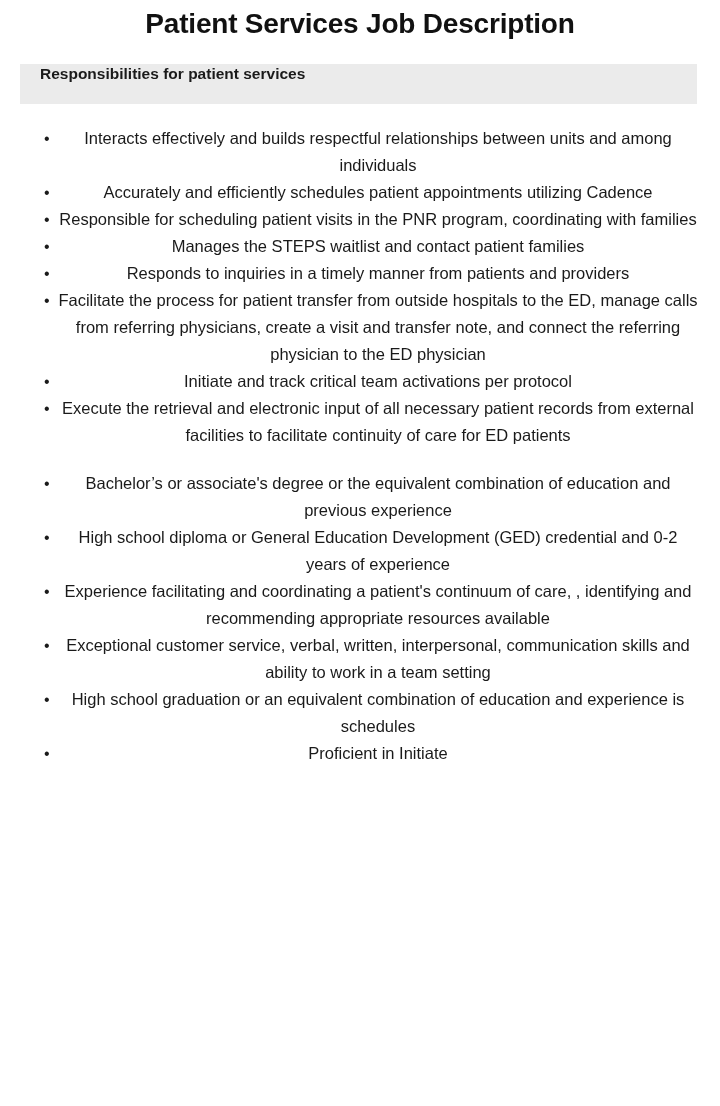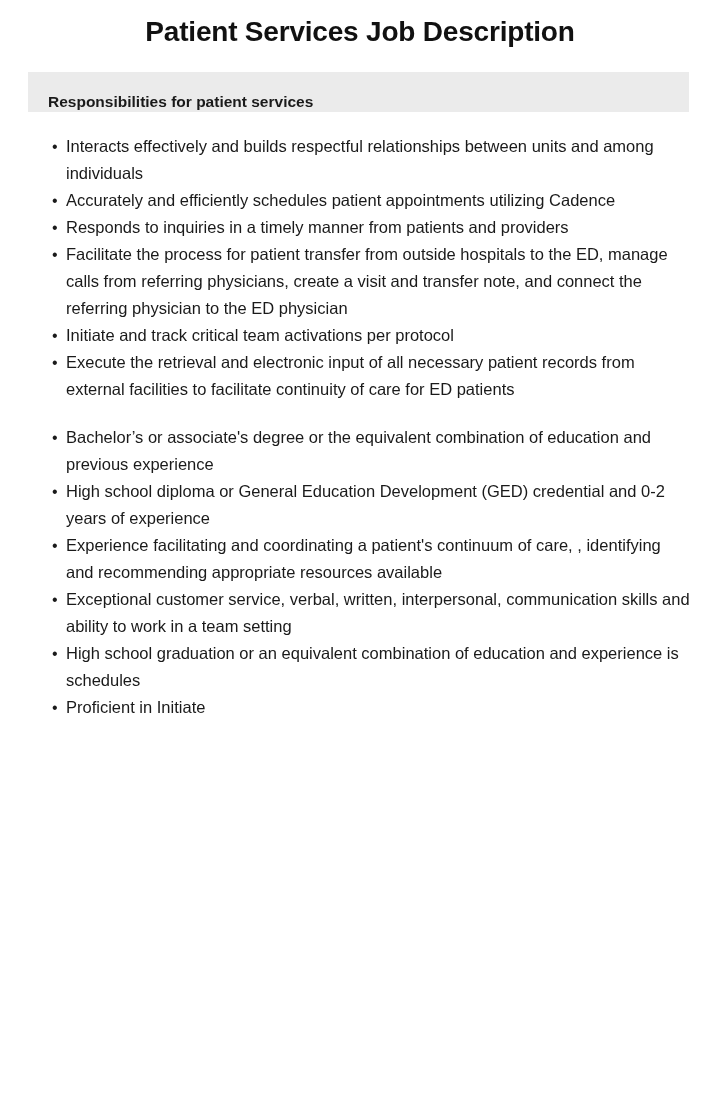--- a/index.html
+++ b/index.html
@@ -10,21 +10,21 @@
   body {
     width: 720px;
     min-height: 1106px;
     font-family: "Liberation Sans", sans-serif;
     color: #1a1a1a;
     -webkit-font-smoothing: antialiased;
   }
   .page {
     width: 720px;
     box-sizing: border-box;
-    padding: 8px;
+    padding: 0;
   }
   .doc-title {
     font-size: 28px;
     font-weight: bold;
     text-align: center;
     letter-spacing: -0.2px;
     margin: 0;
     padding: 6px 20px 0 20px;
     line-height: 36px;
     color: #111111;
@@ -37,34 +37,35 @@
     color: #1a1a1a;
   }
   .section {
     margin: 0;
   }
   .section-band {
     margin: 22px 23px 0 20px;
     background: #ebebeb;
     height: 40px;
     display: flex;
-    align-items: flex-end;
+    align-items: flex-start;
     padding: 0 0 0 20px;
     box-sizing: border-box;
   }
   .section-band-title {
     font-size: 15.5px;
     font-weight: bold;
     color: #1a1a1a;
     line-height: 20px;
   }
   ul.bullets {
     list-style: none;
     margin: 0;
     padding: 21px 22px 0 44px;
+    text-align: center;
   }
   ul.bullets li {
     position: relative;
     font-size: 16.5px;
     line-height: 27px;
     color: #1a1a1a;
     padding-left: 14px;
     margin: 0 0 0 0;
   }
   ul.bullets li::before {
@@ -91,20 +92,22 @@
   <h1 class="doc-title">Patient Services Job Description</h1>
 
 
   <div class="section">
     <div class="section-band">
       <span class="section-band-title">Responsibilities for patient services</span>
     </div>
     <ul class="bullets">
       <li>Interacts effectively and builds respectful relationships between units and among individuals</li>
       <li>Accurately and efficiently schedules patient appointments utilizing Cadence</li>
+      <li>Responsible for scheduling patient visits in the PNR program, coordinating with families</li>
+      <li>Manages the STEPS waitlist and contact patient families</li>
       <li>Responds to inquiries in a timely manner from patients and providers</li>
       <li>Facilitate the process for patient transfer from outside hospitals to the ED, manage calls from referring physicians, create a visit and transfer note, and connect the referring physician to the ED physician</li>
       <li>Initiate and track critical team activations per protocol</li>
       <li>Execute the retrieval and electronic input of all necessary patient records from external facilities to facilitate continuity of care for ED patients</li>
     </ul>
   </div>
 
   <div class="section">
     <ul class="bullets qual-list">
       <li>Bachelor’s or associate's degree or the equivalent combination of education and previous experience</li>

